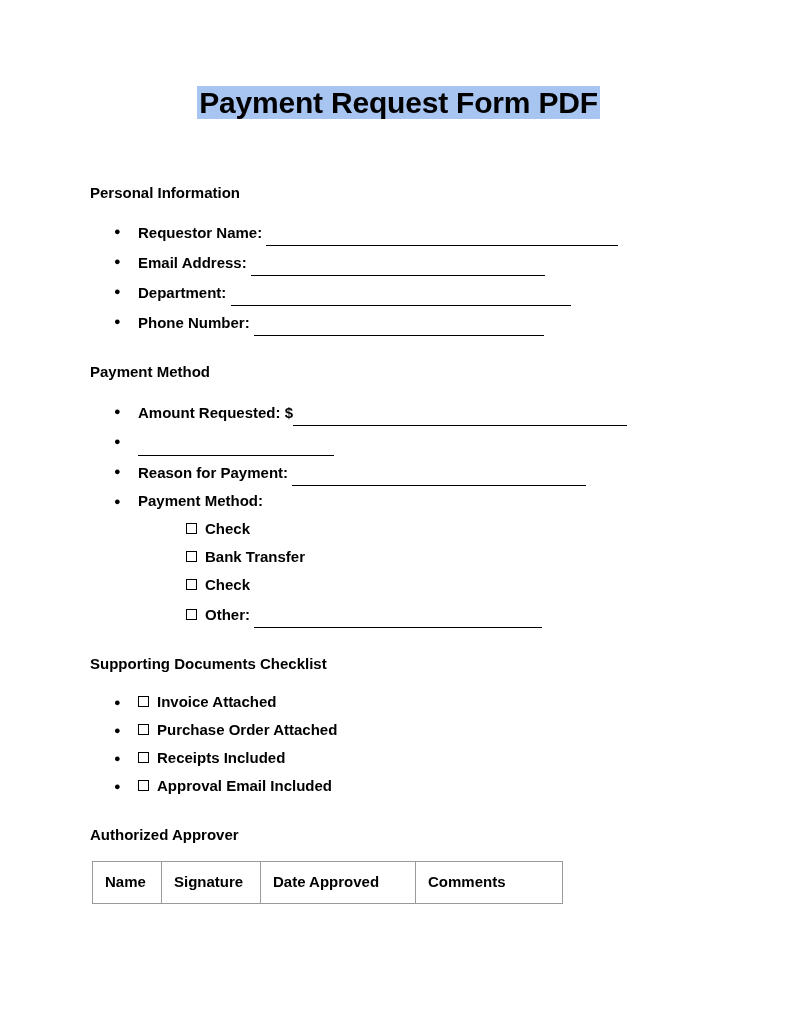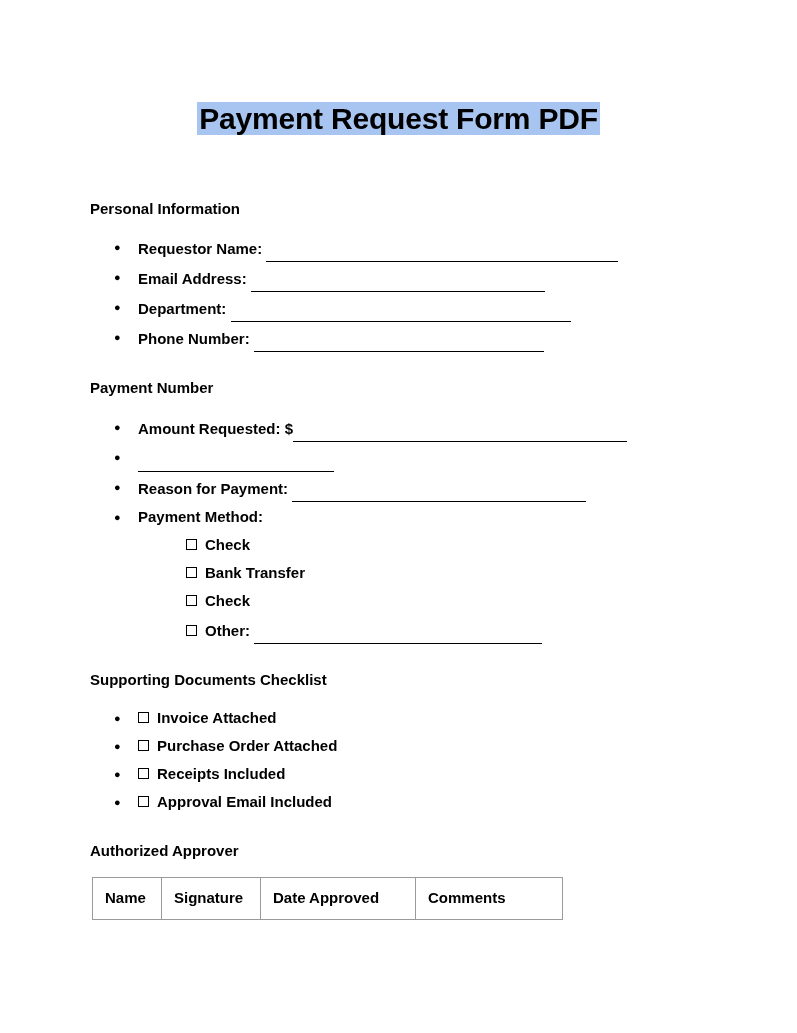--- a/index.html
+++ b/index.html
@@ -12,21 +12,21 @@
     background: #ffffff;
     font-family: "Liberation Sans", sans-serif;
     color: #000000;
     overflow: hidden;
   }
   .page {
     position: relative;
     width: 797px;
     height: 1033px;
     box-sizing: border-box;
-    padding: 16px 90px;
+    padding: 0 90px;
   }
   .doc-title {
     margin: 0;
     padding-top: 84px;
     text-align: center;
     font-size: 30px;
     font-weight: bold;
     line-height: 1.25;
     letter-spacing: -0.2px;
   }
@@ -149,21 +149,21 @@
 
   <div class="section-heading sec-personal">Personal Information</div>
 
   <ul class="bullets first-group">
     <li><span>Requestor Name:</span> <span class="line l-long">&nbsp;</span></li>
     <li><span>Email Address:</span> <span class="line l-mid">&nbsp;</span></li>
     <li><span>Department:</span> <span class="line l-long2">&nbsp;</span></li>
     <li><span>Phone Number:</span> <span class="line l-mid2">&nbsp;</span></li>
   </ul>
 
-  <div class="section-heading sec-payment">Payment Number</div>
+  <div class="section-heading sec-payment">Payment Method</div>
 
   <ul class="bullets pay-group">
     <li><span>Amount Requested: $</span><span class="line l-amt">&nbsp;</span></li>
     <li> <span class="line l-date">&nbsp;</span></li>
     <li><span>Reason for Payment:</span> <span class="line l-reason">&nbsp;</span></li>
     <li><span>Payment Method:</span>
       <ul class="method-list">
         <li><span class="cb"></span><span>Check</span></li>
         <li><span class="cb"></span><span>Bank Transfer</span></li>
         <li><span class="cb"></span><span>Check</span></li>

